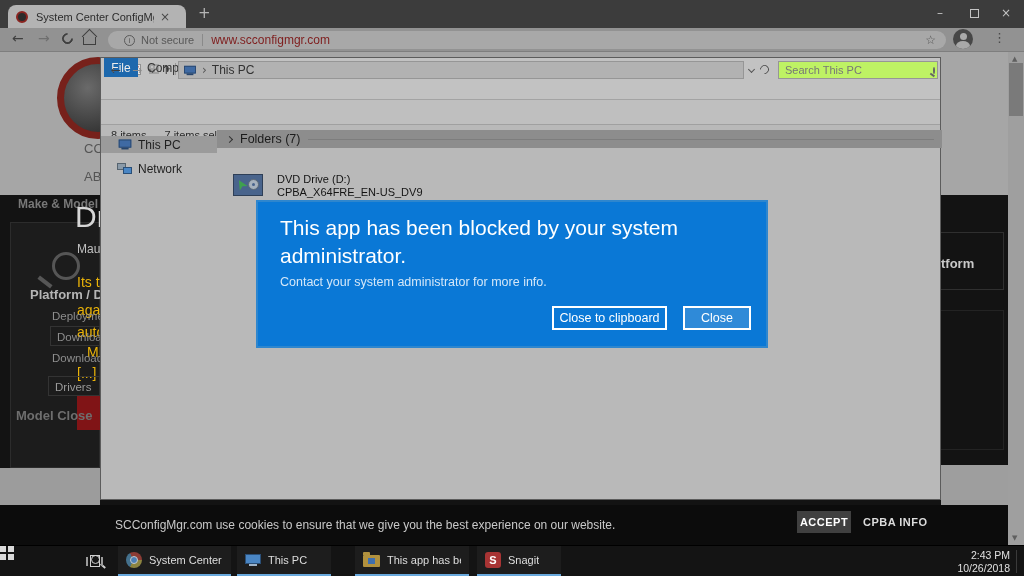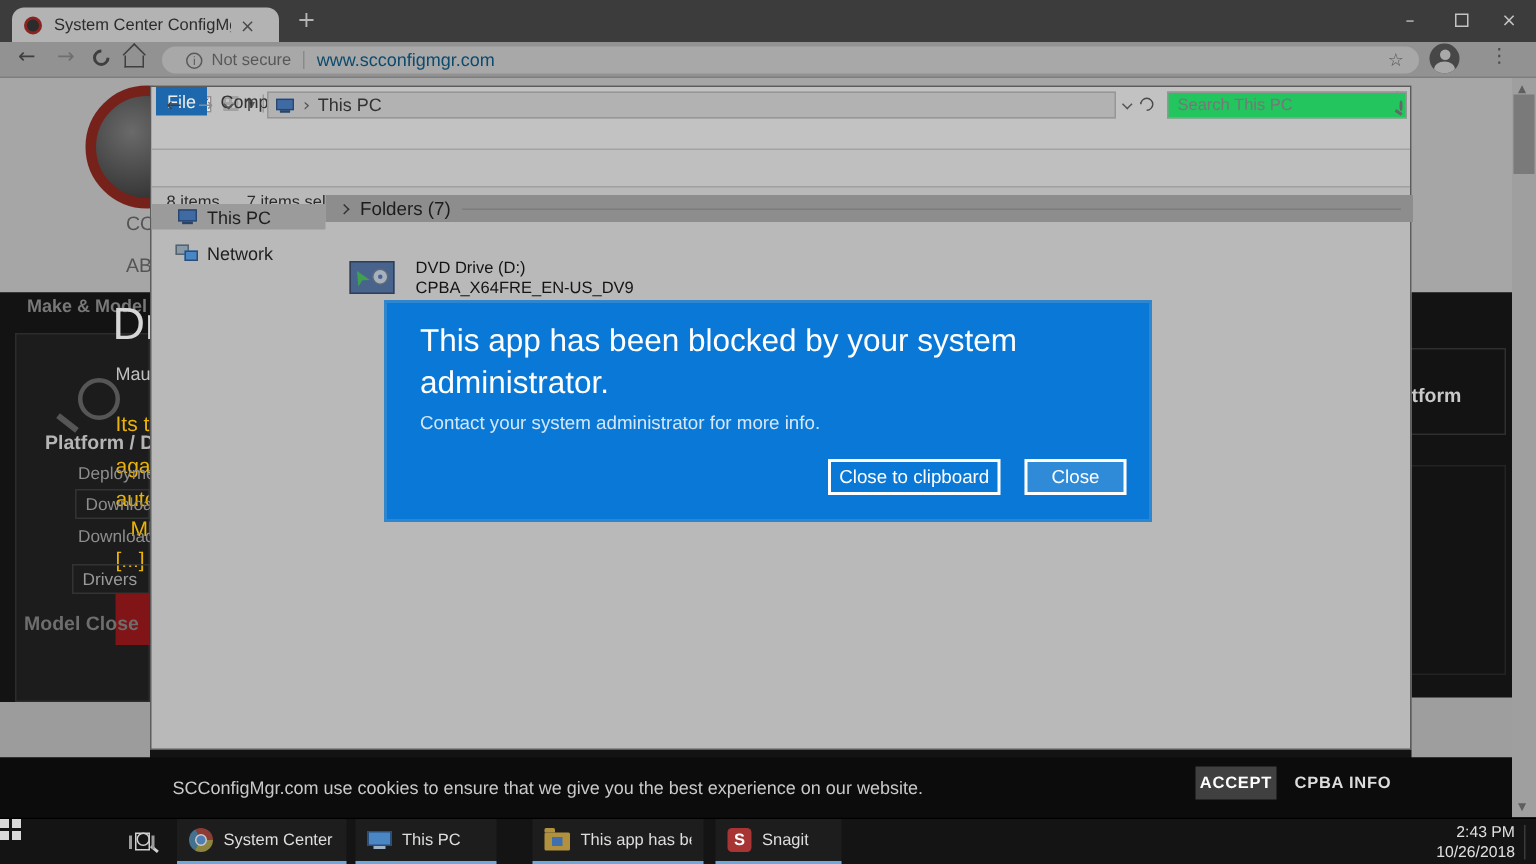--- a/index.html
+++ b/index.html
@@ -21,21 +21,21 @@
   .maxglyph { width:9px; height:9px; border:1px solid #c4c4c4; }
   .toolbar { left:0; top:28px; width:1024px; height:24px; background:#929292; border-bottom:1px solid #7e7e7e; }
   .navicon { top:30px; font-size:14px; color:#3f3f3f; }
   .reload-c { top:33px; width:11px; height:11px; border:2px solid #3f3f3f; border-radius:50%; border-top-color:transparent; transform:rotate(45deg); }
   .omnibox { left:108px; top:31px; width:838px; height:18px; background:#a8a8a8; border-radius:9px;
              display:flex; align-items:center; padding:0 10px; }
   .info-badge { width:11px; height:11px; border:1px solid #5a5a5a; border-radius:50%; color:#5a5a5a; font-size:8px;
                 display:flex; align-items:center; justify-content:center; margin-left:6px; }
   .notsecure { font-size:11px; color:#585858; margin-left:6px; }
   .omni-div { width:1px; height:12px; background:#8a8a8a; margin:0 8px; }
-  .url { font-size:12px; color:#0c4a6e; }
+  .url { font-size:12px; color:#7f1d1d; }
   .star { margin-left:auto; font-size:12px; color:#555; }
   .avatar { left:953px; top:29px; width:20px; height:20px; border-radius:50%; background:#474747; overflow:hidden; }
   .avatar .head { position:absolute; left:6.5px; top:4px; width:7px; height:7px; border-radius:50%; background:#a9a9a9; }
   .avatar .bod { position:absolute; left:3px; top:12px; width:14px; height:10px; border-radius:50%; background:#a9a9a9; }
   .dots { left:993px; top:30px; font-size:13px; color:#4a4a4a; }
 
   
   .page-light { left:0; top:52px; width:1024px; height:143px; background:#a6a6a6; }
   .site-logo { left:57px; top:57px; width:82px; height:82px; border-radius:50%;
                background:radial-gradient(circle at 35% 35%, #6a6a6a, #222); border:7px solid #77211b; }
@@ -85,21 +85,21 @@
   .help-circle { left:824px; top:3px; width:13px; height:13px; border-radius:50%; background:#2a77c2; color:#fff;
                  font-size:9px; font-weight:bold; display:flex; align-items:center; justify-content:center; }
   .navbar { left:0; top:42px; width:100%; height:24px; background:#bfbfbf; }
   .nb-icon { top:5px; font-size:12px; color:#3e3e3e; }
   .chev { display:inline-block; width:5px; height:5px; border-right:1.5px solid #555; border-bottom:1.5px solid #555; transform:rotate(45deg); }
   .addressbox { left:77px; top:3px; width:566px; height:18px; background:#b2b2b2; border:1px solid #969696;
                 display:flex; align-items:center; padding:0 4px; }
   .crumb-sep { font-size:12px; color:#555; margin:0 5px; }
   .crumb { font-size:12px; color:#333; }
   .refresh-c { left:659px; top:7px; width:9px; height:9px; border:1.5px solid #4a4a4a; border-radius:50%; border-left-color:transparent; transform:rotate(-45deg); }
-  .searchbox { left:677px; top:3px; width:160px; height:18px; background:#22c55e; border:1px solid #969696; display:flex; align-items:center; }
+  .searchbox { left:677px; top:3px; width:160px; height:18px; background:#bef264; border:1px solid #969696; display:flex; align-items:center; }
   .searchbox input { flex:1; border:none; background:transparent; font-size:11px; color:#555; padding:0 6px; outline:none;
                      font-family:"Liberation Sans", sans-serif; }
   .searchbox input::placeholder { color:#777; opacity:1; }
   .mag-sm { width:7px; height:7px; border:1.5px solid #666; border-radius:50%; position:relative; margin-right:8px; }
   .mag-sm::after { content:""; position:absolute; left:-4px; top:6px; width:5px; height:1.5px; background:#666; transform:rotate(35deg); }
   .navpane-item { left:0; width:116px; height:17px; display:flex; align-items:center; }
   .navpane-item.sel { background:#9b9b9b; }
   .np-label { font-size:12px; color:#1f1f1f; margin-left:6px; }
   .group-row { display:flex; align-items:center; }
   .group-label { font-size:12.5px; color:#1c1c1c; margin-left:8px; }

